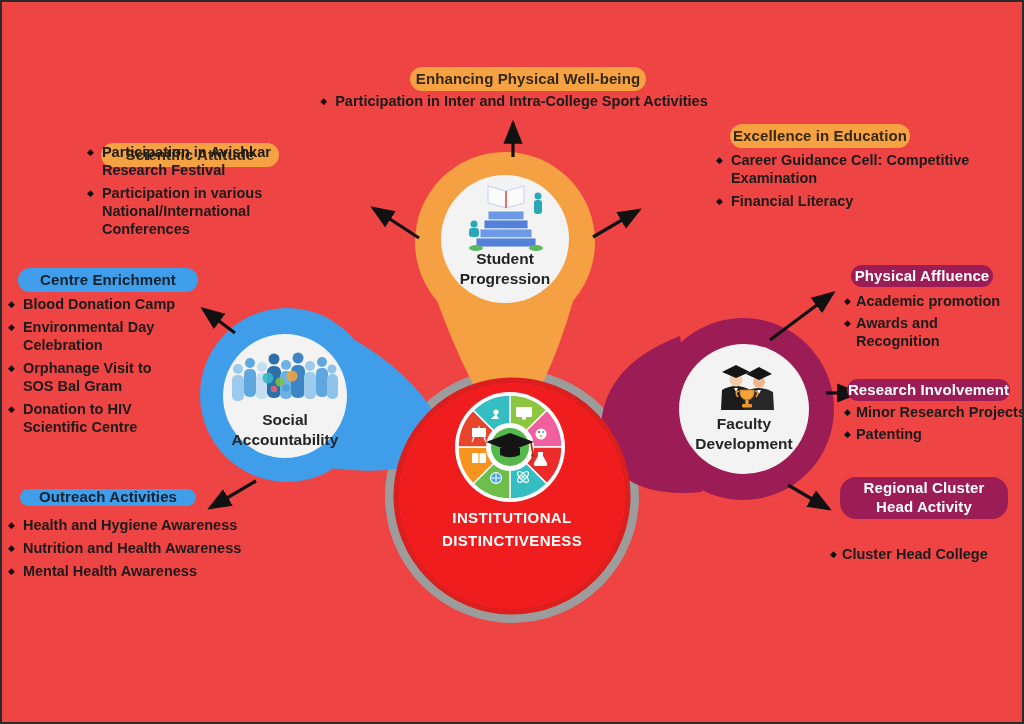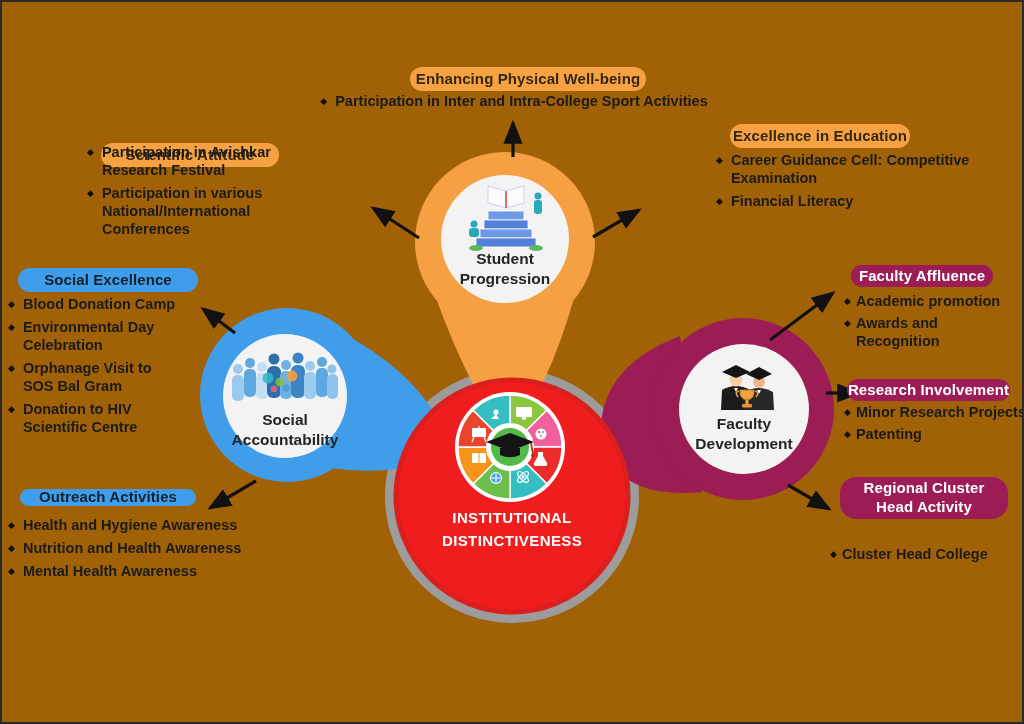--- a/index.html
+++ b/index.html
@@ -1,18 +1,18 @@
 <!DOCTYPE html>
 <html><head>
 <meta charset="utf-8">
 <style>
   html,body{margin:0;padding:0;background:#dcdcdc;}
   .stage{
     position:relative;width:1024px;height:724px;box-sizing:border-box;
-    background:#a16207;border:2px solid #2b2b2b;overflow:hidden;
+    background:#ef4444;border:2px solid #2b2b2b;overflow:hidden;
     font-family:"Liberation Sans",sans-serif;
   }
   .layer{position:absolute;left:0;top:0;width:1024px;height:724px;}
   .pill{
     position:absolute;display:flex;align-items:center;justify-content:center;
     border-radius:16px;font-weight:700;font-size:15px;color:#2e2411;
     text-align:center;line-height:1.25;letter-spacing:.1px;
   }
   .pill.orange{background:#F6A243;color:#35280f;}
   .pill.blue{background:#3F9DEA;color:#14222e;}
@@ -225,21 +225,21 @@
     <div class="item">
       <span class="dm">◆</span>
       <span class="it">Career Guidance Cell: Competitive Examination</span>
     </div>
     <div class="item">
       <span class="dm">◆</span>
       <span class="it">Financial Literacy</span>
     </div>
   </div>
 
-  <div class="pill blue" style="left:16px;top:266px;width:180px;height:24px;">Social Excellence</div>
+  <div class="pill blue" style="left:16px;top:266px;width:180px;height:24px;">Centre Enrichment</div>
   <div class="list" style="left:6px;top:293px;width:174px;">
     <div class="item">
       <span class="dm">◆</span>
       <span class="it">Blood Donation Camp</span>
     </div>
     <div class="item">
       <span class="dm">◆</span>
       <span class="it">Environmental Day Celebration</span>
     </div>
     <div class="item">
@@ -261,21 +261,21 @@
     <div class="item">
       <span class="dm">◆</span>
       <span class="it">Nutrition and Health Awareness</span>
     </div>
     <div class="item">
       <span class="dm">◆</span>
       <span class="it">Mental Health Awareness</span>
     </div>
   </div>
 
-  <div class="pill maroon" style="left:849px;top:263px;width:142px;height:22px;">Faculty Affluence</div>
+  <div class="pill maroon" style="left:849px;top:263px;width:142px;height:22px;">Physical Affluence</div>
   <div class="list" style="left:842px;top:290px;width:180px;gap:4px;">
     <div class="item" style="gap:5px;">
       <span class="dm">◆</span>
       <span class="it">Academic promotion</span>
     </div>
     <div class="item" style="gap:5px;">
       <span class="dm">◆</span>
       <span class="it">Awards and Recognition</span>
     </div>
   </div>

